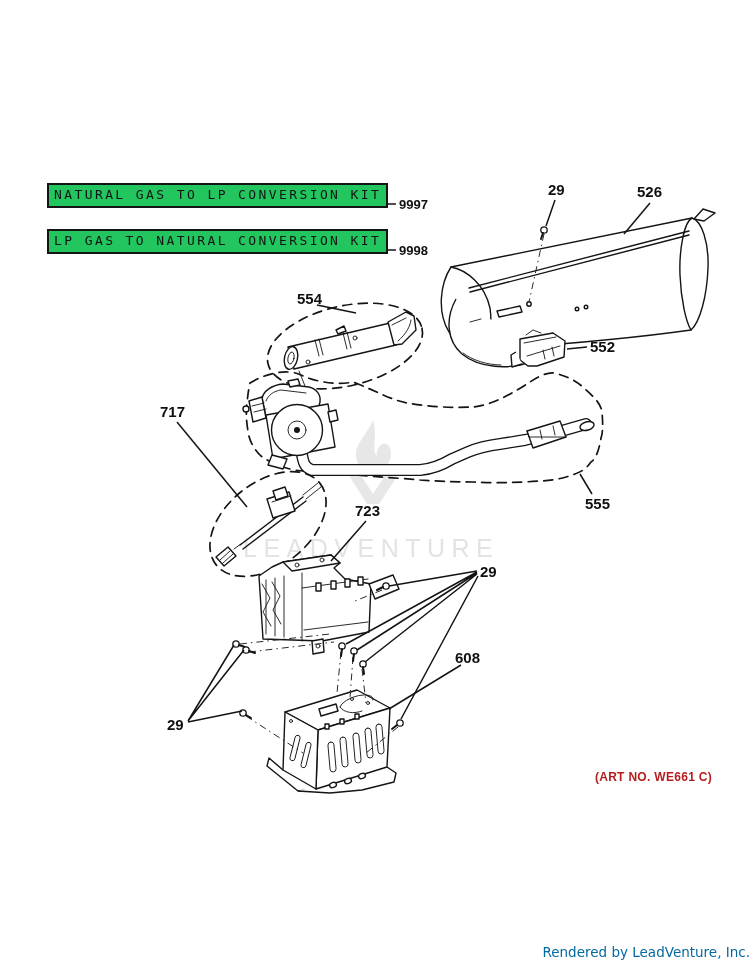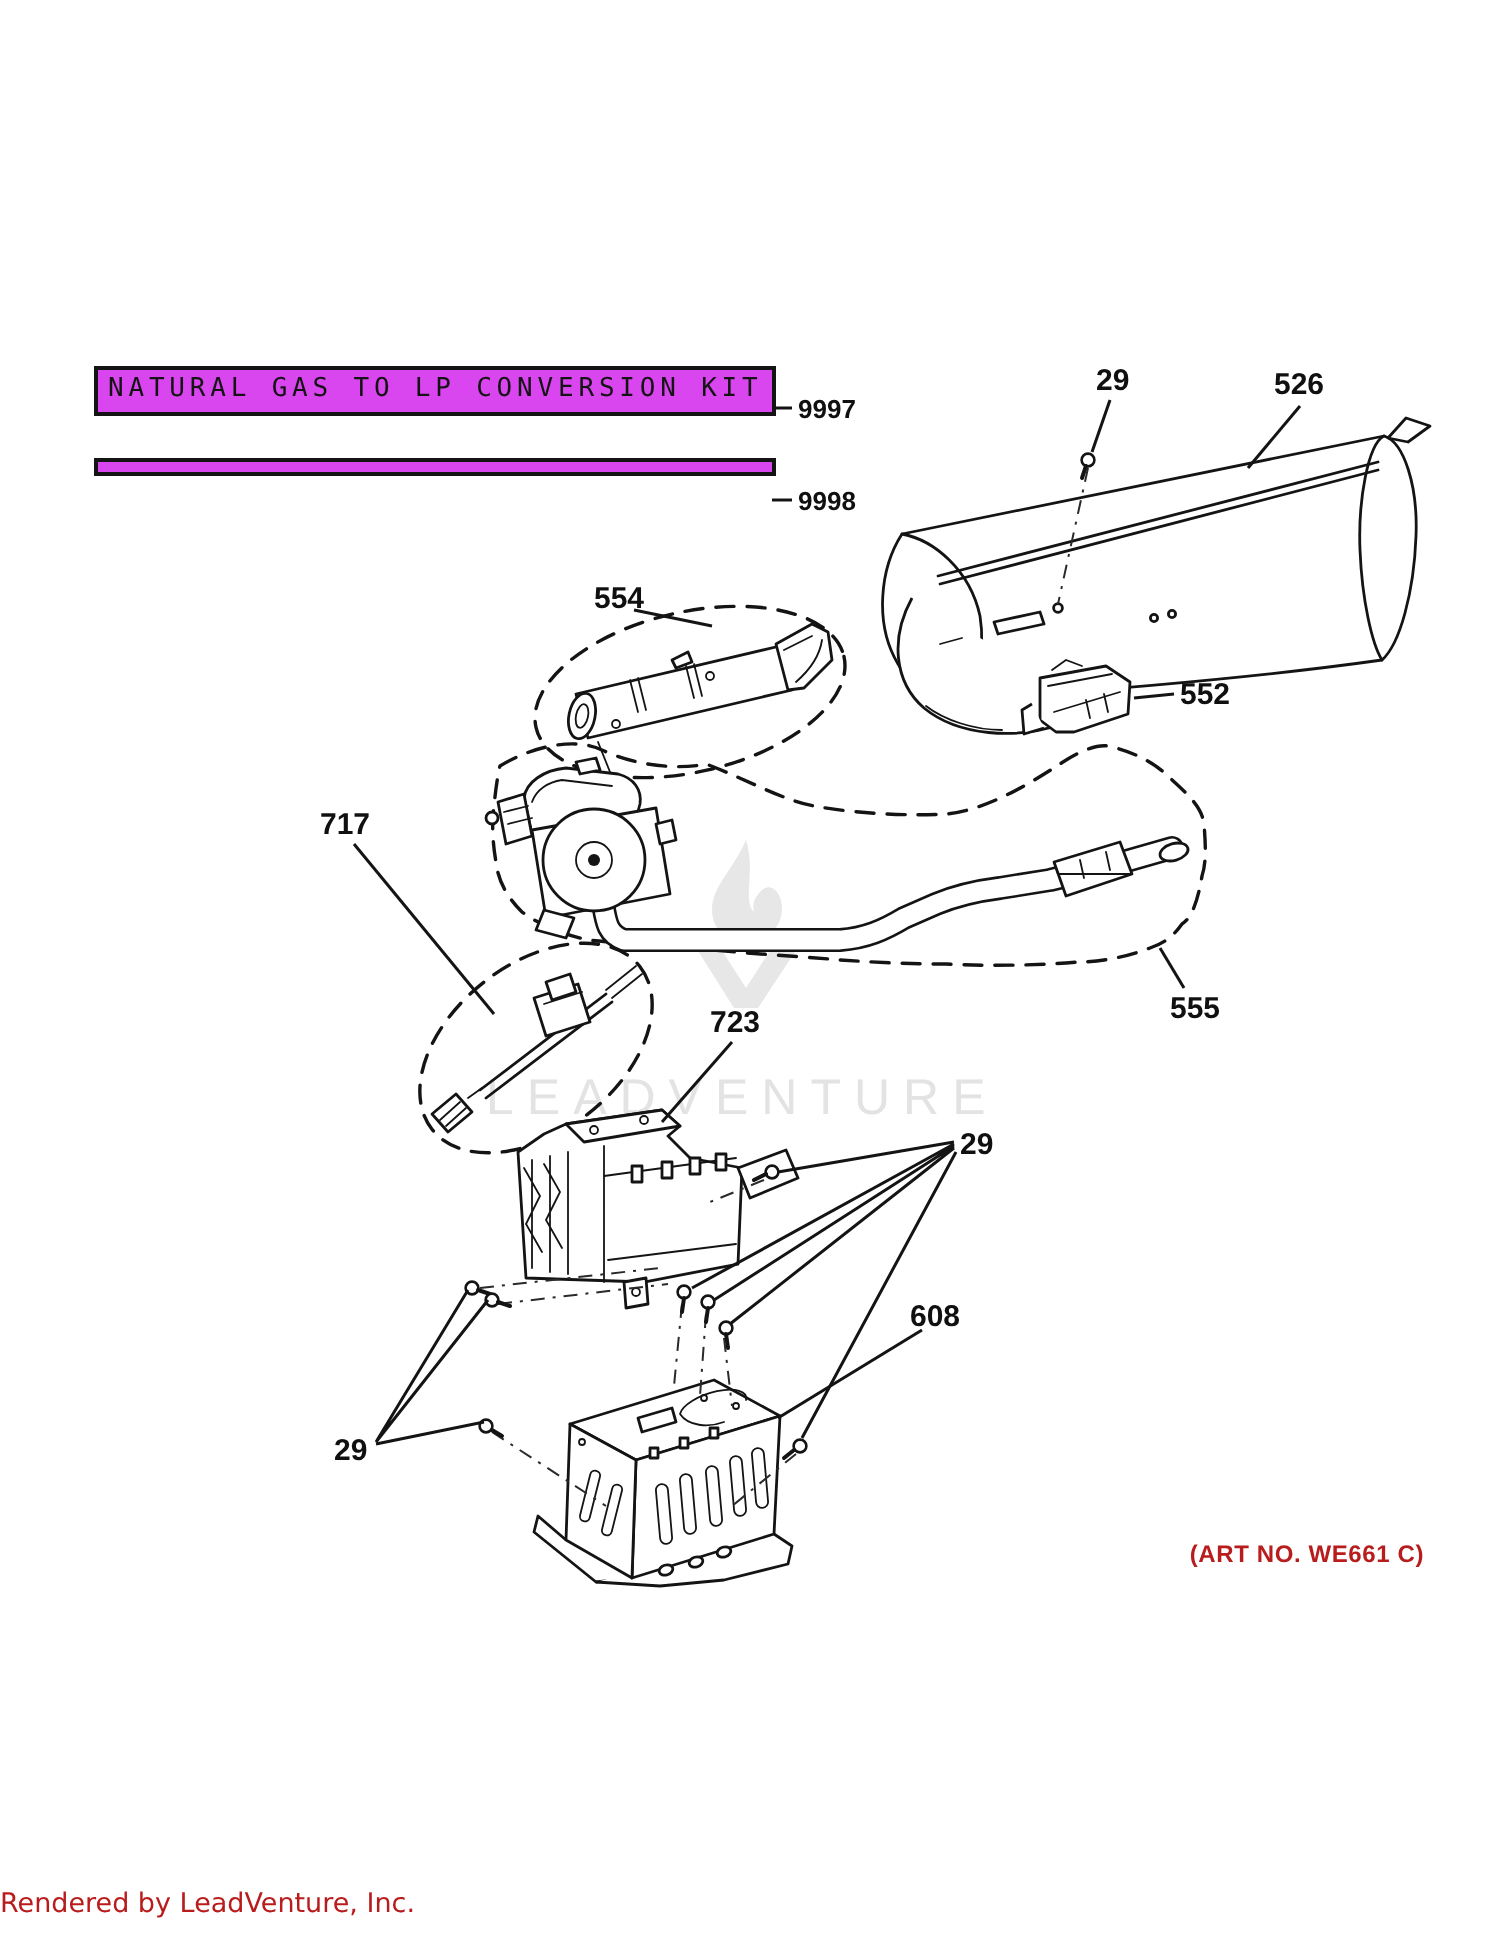--- a/index.html
+++ b/index.html
@@ -1,27 +1,27 @@
 <!DOCTYPE html>
 <html><head>
 <meta charset="utf-8">
 <style>
   html,body{margin:0;padding:0;background:#fff}
   #canvas{position:relative;width:750px;height:971px;background:#fff;overflow:hidden;
           font-family:"Liberation Sans",sans-serif}
   #diagram-svg{position:absolute;left:0;top:0}
-  .callout-box{position:absolute;width:332px;border:2px solid #141414;background:#d946ef;
+  .callout-box{position:absolute;width:332px;border:2px solid #141414;background:#22c55e;
           padding:2px 0 3px 5px;color:#141414;white-space:nowrap;
           font-family:"DejaVu Sans Mono","Liberation Mono",monospace;
           font-size:13px;letter-spacing:2.4px;line-height:16px}
   .cb-line2{padding-left:8px;letter-spacing:3px}
   .art-no{position:absolute;top:770px;right:38px;font:bold 12px "Liberation Sans",sans-serif;
           color:#b91c1c;letter-spacing:.3px}
-  .credit{position:absolute;top:944px;left:0;width:100%;text-align:left;
-          font:13.5px "DejaVu Sans","Liberation Sans",sans-serif;color:#b91c1c}
+  .credit{position:absolute;top:944px;left:0;width:100%;text-align:right;
+          font:13.5px "DejaVu Sans","Liberation Sans",sans-serif;color:#0369a1}
   
   .ink{stroke:#141414;fill:none;stroke-width:1.4;stroke-linejoin:round;stroke-linecap:round}
   .inkf{stroke:#141414;fill:#fff;stroke-width:1.4;stroke-linejoin:round}
   .thin{stroke:#141414;stroke-width:.9;fill:none;stroke-linecap:round}
   .dashed{stroke:#141414;stroke-width:1.7;fill:none;stroke-dasharray:9 6.5;stroke-linecap:round}
   .dashdot{stroke:#2a2a2a;stroke-width:1;fill:none;stroke-dasharray:7 4 1.5 4}
   .leader{stroke:#141414;stroke-width:1.5;fill:none}
   .plabel{font:bold 15px "Liberation Sans",sans-serif;fill:#101010}
   .ref{font:bold 13px "Liberation Sans",sans-serif;fill:#101010}
   .wm{fill:#e7e7e7}
@@ -257,17 +257,18 @@
       <text class="plabel" x="167" y="730">29</text>
       <text class="ref" x="399" y="209">9997</text>
       <text class="ref" x="399" y="255">9998</text>
     </g>
   </svg>
 
   <div class="callout-box" style="left:47px;top:183px;">
     <div class="cb-line1">NATURAL GAS TO LP CONVERSION KIT</div>
   </div>
   <div class="callout-box" style="left:47px;top:229px;">
+    <div class="cb-line1">LP GAS TO NATURAL CONVERSION KIT</div>
   </div>
 
   <div class="art-no">(ART NO. WE661 C)</div>
   <div class="credit">Rendered by LeadVenture, Inc.</div>
 </div>
 
 </body></html>

